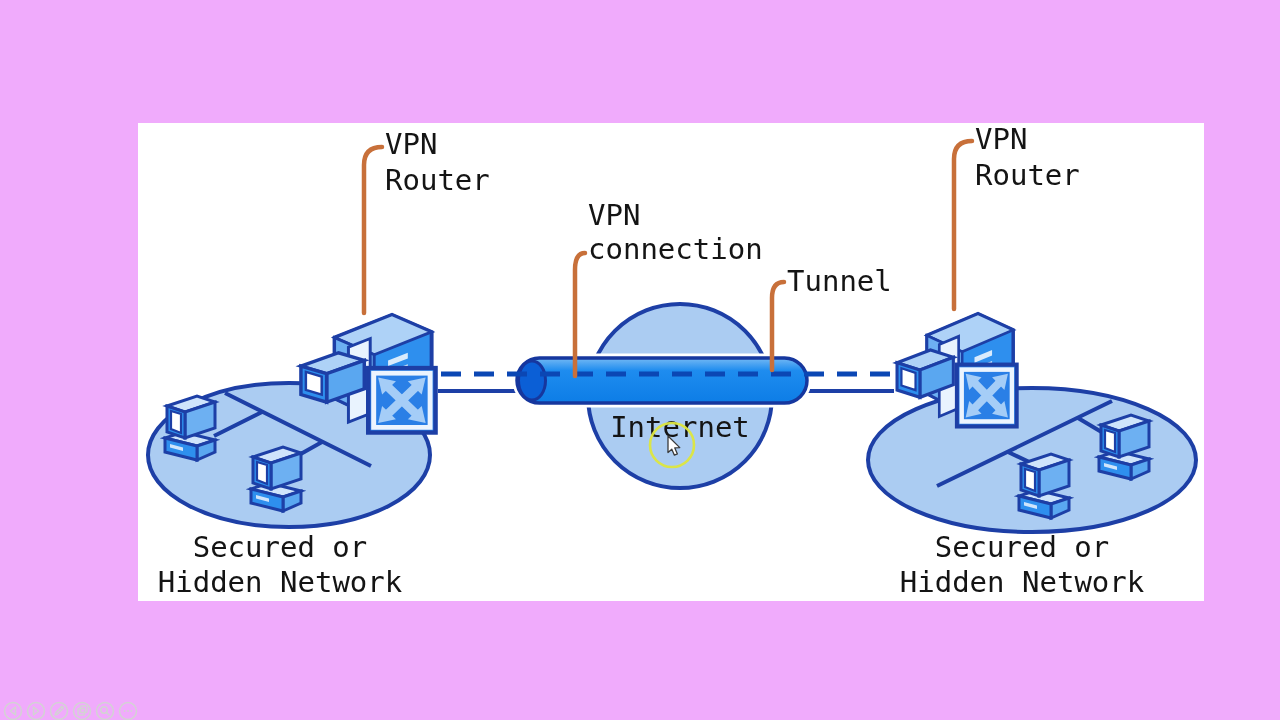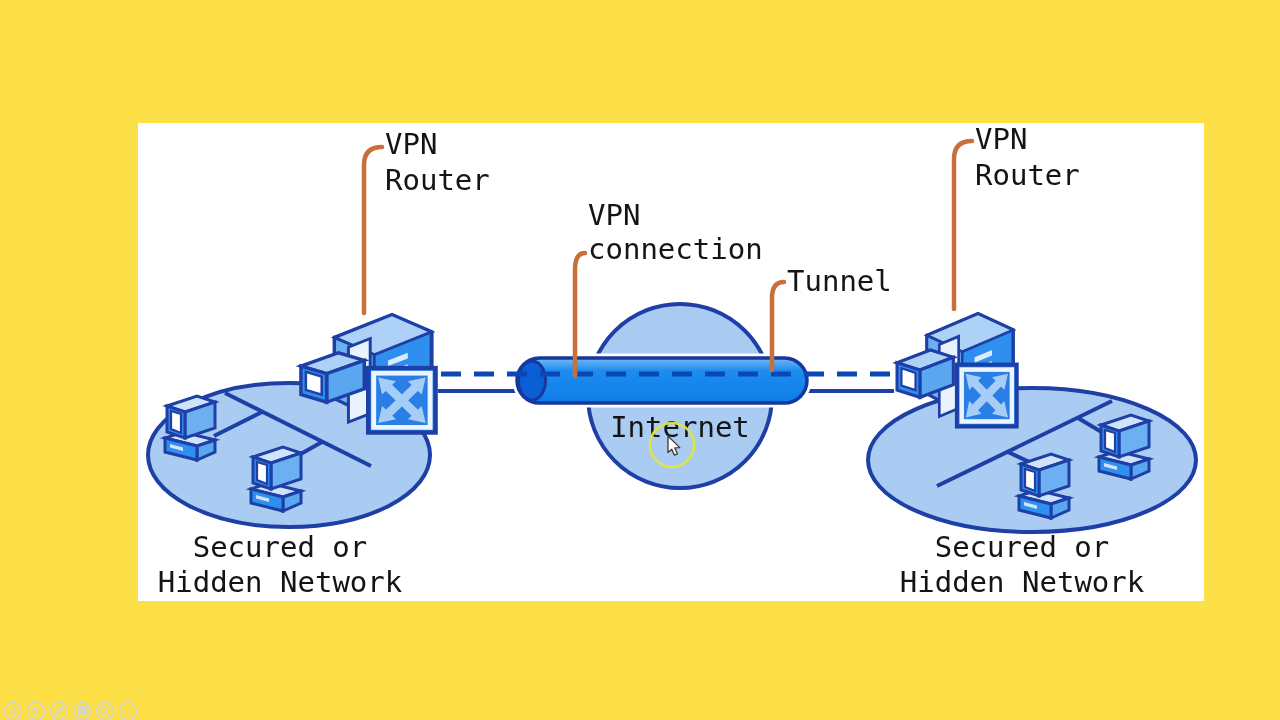--- a/index.html
+++ b/index.html
@@ -1,16 +1,16 @@
 <!DOCTYPE html>
 <html><head>
 <meta charset="utf-8">
 <style>
   html,body{margin:0;padding:0;background:#f1f1f1;}
-  #stage{position:relative;width:1280px;height:720px;background:#fde047;overflow:hidden;
+  #stage{position:relative;width:1280px;height:720px;background:#f0abfc;overflow:hidden;
          font-family:"DejaVu Sans Mono", monospace;}
   #panel{position:absolute;left:138px;top:123px;width:1066px;height:478px;background:#ffffff;}
   #diagram-svg{position:absolute;left:0;top:0;}
   #annot-toolbar{position:absolute;left:2px;top:699px;width:138px;height:24px;}
   text{font-family:"DejaVu Sans Mono", monospace;fill:#141414;}
 </style>
 </head>
 <body>
 
 <div id="stage">

